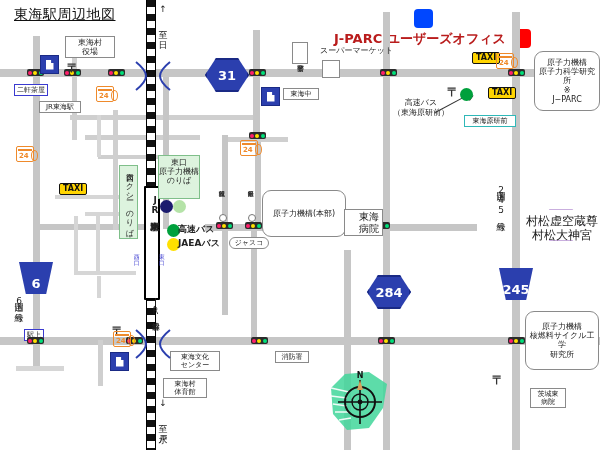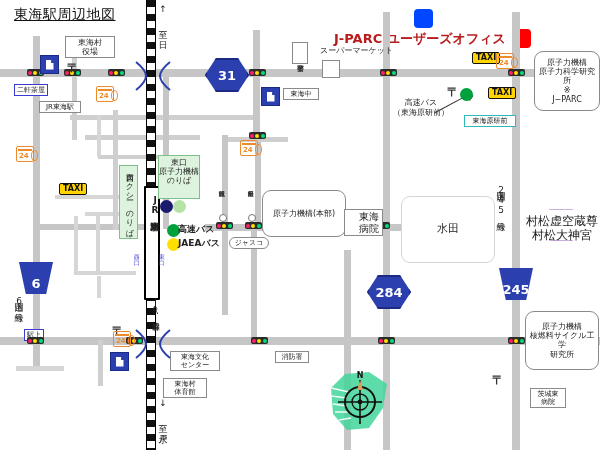--- a/index.html
+++ b/index.html
@@ -247,21 +247,20 @@
   <div style="position:absolute;left:322px;top:60px;width:16px;height:16px;background:#fff;border:1px solid #8a8a8a;"></div>
   <div class="boxlbl" style="left:283px;top:88px;width:30px;font-size:7px;">東海中</div>
   <div class="boxlbl cyanline" style="left:464px;top:115px;width:46px;font-size:7px;">東海原研前</div>
   <div class="boxlbl round" style="left:534px;top:51px;width:60px;font-size:8px;padding:6px 2px;">原子力機構
 原子力科学研究所
 ※
 J−PARC</div>
   <div class="boxlbl round" style="left:262px;top:190px;width:78px;font-size:8px;padding:18px 2px;">原子力機構(本部)</div>
   <div class="boxlbl" style="left:344px;top:209px;width:22px;font-size:10px;padding-left:13px;">東海
 病院</div>
-  <div class="boxlbl round" style="left:401px;top:196px;width:88px;font-size:11px;padding:26px 2px;border-color:#d5d5d5;">水田</div>
   <div class="boxlbl" style="left:229px;top:237px;width:34px;font-size:7px;border-radius:6px;">ジャスコ</div>
   <div class="t vert" style="left:218px;top:186px;font-size:6px;">茨城銀行</div>
   <div class="t vert" style="left:247px;top:186px;font-size:6px;">常陽銀行</div>
   <div style="position:absolute;left:219px;top:214px;width:6px;height:6px;border:1px solid #777;border-radius:50%;background:#fff;"></div>
   <div style="position:absolute;left:248px;top:214px;width:6px;height:6px;border:1px solid #777;border-radius:50%;background:#fff;"></div>
   <div class="boxlbl" style="left:170px;top:351px;width:44px;font-size:7px;">東海文化
 センター</div>
   <div class="boxlbl" style="left:163px;top:378px;width:38px;font-size:7px;">東海村
 体育館</div>
   <div class="boxlbl" style="left:275px;top:351px;width:28px;font-size:7px;">消防署</div>

